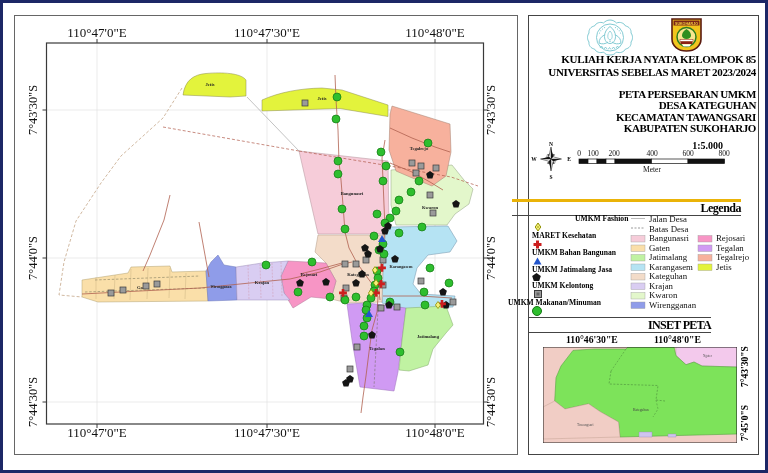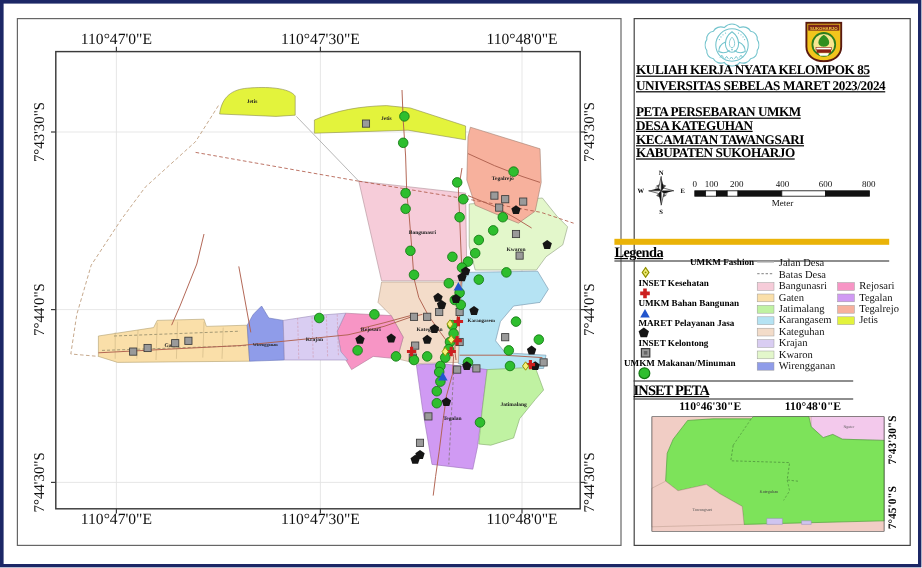--- a/index.html
+++ b/index.html
@@ -1,19 +1,19 @@
 <!DOCTYPE html>
 <html><head>
 <meta charset="utf-8">
 <style>
   html,body{margin:0;padding:0;}
   .page{position:relative;width:768px;height:473px;background:#fff;overflow:hidden;
         font-family:"Liberation Serif",serif;}
   .abs{position:absolute;}
-  .ctr{text-align:left;text-decoration:underline;}
+  .ctr{text-align:right;}
   .b{font-weight:bold;}
 </style>
 </head>
 <body>
 <div class="page">
 
 <div class="abs" style="left:14px;top:15px;width:502px;height:438px;border:1px solid #666;background:#fff;"></div>
 
 <div class="abs" style="left:528px;top:15px;width:229px;height:438px;border:1px solid #444;background:#fff;"></div>
 
@@ -295,20 +295,21 @@
         <path d="M0,12 L2.2,2.2 L0,0 Z" fill="#fff" stroke="#111" stroke-width="0.5"></path>
 <path d="M-10.5,0 L-2.2,-2.2 L0,0 Z" fill="#111"></path>
         <path d="M-10.5,0 L-2.2,2.2 L0,0 Z" fill="#fff" stroke="#111" stroke-width="0.5"></path>
 </g>
 <text x="22" y="10" font-size="5.5" font-weight="bold" text-anchor="middle" font-family="Liberation Serif,serif">N</text>
 <text x="22" y="42.5" font-size="5.5" font-weight="bold" text-anchor="middle" font-family="Liberation Serif,serif">S</text>
 <text x="5" y="25" font-size="5.5" font-weight="bold" text-anchor="middle" font-family="Liberation Serif,serif">W</text>
 <text x="40" y="25" font-size="5.5" font-weight="bold" text-anchor="middle" font-family="Liberation Serif,serif">E</text>
 </svg>
 
+<div class="abs ctr b" style="left:559px;top:140px;width:164px;font-size:10px;">1:5.000</div>
 
 <svg class="abs" style="left:570px;top:149px" width="170" height="28" viewBox="0 0 170 28">
 <g font-size="7.5" fill="#111" text-anchor="middle" font-family="Liberation Serif,serif">
 <text x="9" y="7">0</text>
         <text x="23" y="7">100</text>
         <text x="44" y="7">200</text>
         <text x="82" y="7">400</text>
         <text x="118" y="7">600</text>
         <text x="154" y="7">800</text>
 </g>
@@ -318,55 +319,55 @@
 <rect x="27" y="10" width="9" height="4.5" fill="#111"></rect>
 <rect x="36" y="10" width="9" height="4.5" fill="#fff"></rect>
 <rect x="45" y="10" width="36.5" height="4.5" fill="#111"></rect>
 <rect x="81.5" y="10" width="36.5" height="4.5" fill="#fff"></rect>
 <rect x="118" y="10" width="36.5" height="4.5" fill="#111"></rect>
 </g>
 <text x="82" y="22.5" font-size="7.5" fill="#111" text-anchor="middle" font-family="Liberation Serif,serif">Meter</text>
 </svg>
 
 
-<div class="abs ctr b" style="left:512px;top:199px;width:229px;height:13px;border-top:5px solid #eab308;border-bottom:1px solid #444;font-size:12px;letter-spacing:-0.5px;line-height:13px;">Legenda</div>
+<div class="abs ctr b" style="left:512px;top:199px;width:229px;height:13px;border-top:3px solid #eab308;border-bottom:1px solid #444;font-size:12px;letter-spacing:-0.5px;line-height:13px;">Legenda</div>
 
 <div class="abs b" style="left:532px;top:215px;font-size:7.6px;line-height:8px;margin-left:43px;">UMKM Fashion</div>
 
 <svg class="abs" style="left:533px;top:222px" width="10" height="10" viewBox="0 0 10 10">
       <path d="M5,1 l2.8,4 l-2.8,4 l-2.8,-4 Z" fill="#f5f07a" stroke="#909000"></path>
       <circle cx="5" cy="5" r="0.8" fill="#909000"></circle>
     </svg>
 
-<div class="abs b" style="left:532px;top:232px;font-size:7.6px;line-height:8px;">INSET Kesehatan</div>
+<div class="abs b" style="left:532px;top:232px;font-size:7.6px;line-height:8px;">MARET Kesehatan</div>
 
 <svg class="abs" style="left:532px;top:239px" width="11" height="11" viewBox="0 0 11 11">
       <path d="M4,1.5 h3 v2.5 h2.5 v3 h-2.5 v2.5 h-3 v-2.5 h-2.5 v-3 h2.5 Z" fill="#cc1f1f"></path>
     </svg>
 
 <div class="abs b" style="left:532px;top:249px;font-size:7.6px;line-height:8px;">UMKM Bahan Bangunan</div>
 
 <svg class="abs" style="left:532px;top:256px" width="11" height="10" viewBox="0 0 11 10">
       <path d="M5.5,1.5 l4,7 h-8 Z" fill="#2255cc"></path>
     </svg>
 
-<div class="abs b" style="left:532px;top:266px;font-size:7.6px;line-height:8px;">MARET Pelayanan Jasa</div>
+<div class="abs b" style="left:532px;top:266px;font-size:7.6px;line-height:8px;">UMKM Jatimalang Jasa</div>
 
 <svg class="abs" style="left:531px;top:272px" width="11" height="11" viewBox="0 0 11 11">
       <path d="M5.5,1 l4.3,3.1 l-1.6,5 h-5.4 l-1.6,-5 Z" fill="#151515"></path>
     </svg>
 
-<div class="abs b" style="left:532px;top:282px;font-size:7.6px;line-height:8px;">INSET Kelontong</div>
+<div class="abs b" style="left:532px;top:282px;font-size:7.6px;line-height:8px;">UMKM Kelontong</div>
 
 <svg class="abs" style="left:533px;top:289px" width="10" height="10" viewBox="0 0 10 10">
       <rect x="1.5" y="1.5" width="7" height="7" fill="#9a9a9a" stroke="#3a3a3a"></rect>
       <rect x="3.5" y="3.5" width="3" height="3" fill="#666"></rect>
     </svg>
 
-<div class="abs b" style="left:520px;top:299px;font-size:7.6px;line-height:8px;">UMKM Makanan/Minuman</div>
+<div class="abs b" style="left:508px;top:299px;font-size:7.6px;line-height:8px;">UMKM Makanan/Minuman</div>
 
 <svg class="abs" style="left:531px;top:305px" width="12" height="12" viewBox="0 0 12 12">
       <circle cx="6" cy="6" r="4.5" fill="#2ebe2e" stroke="#127712"></circle>
     </svg>
 
 <svg class="abs" style="left:628px;top:213px" width="130" height="100" viewBox="0 0 130 100">
 <line x1="3" y1="5.5" x2="17" y2="5.5" stroke="#bbb" stroke-width="1"></line>
 <line x1="3" y1="15" x2="17" y2="15" stroke="#999" stroke-width="1" stroke-dasharray="2,1.5"></line>
 <g stroke="#999" stroke-width="0.4">
 <rect x="3" y="22.5" width="14" height="6.5" fill="#f6ccd9"></rect>

